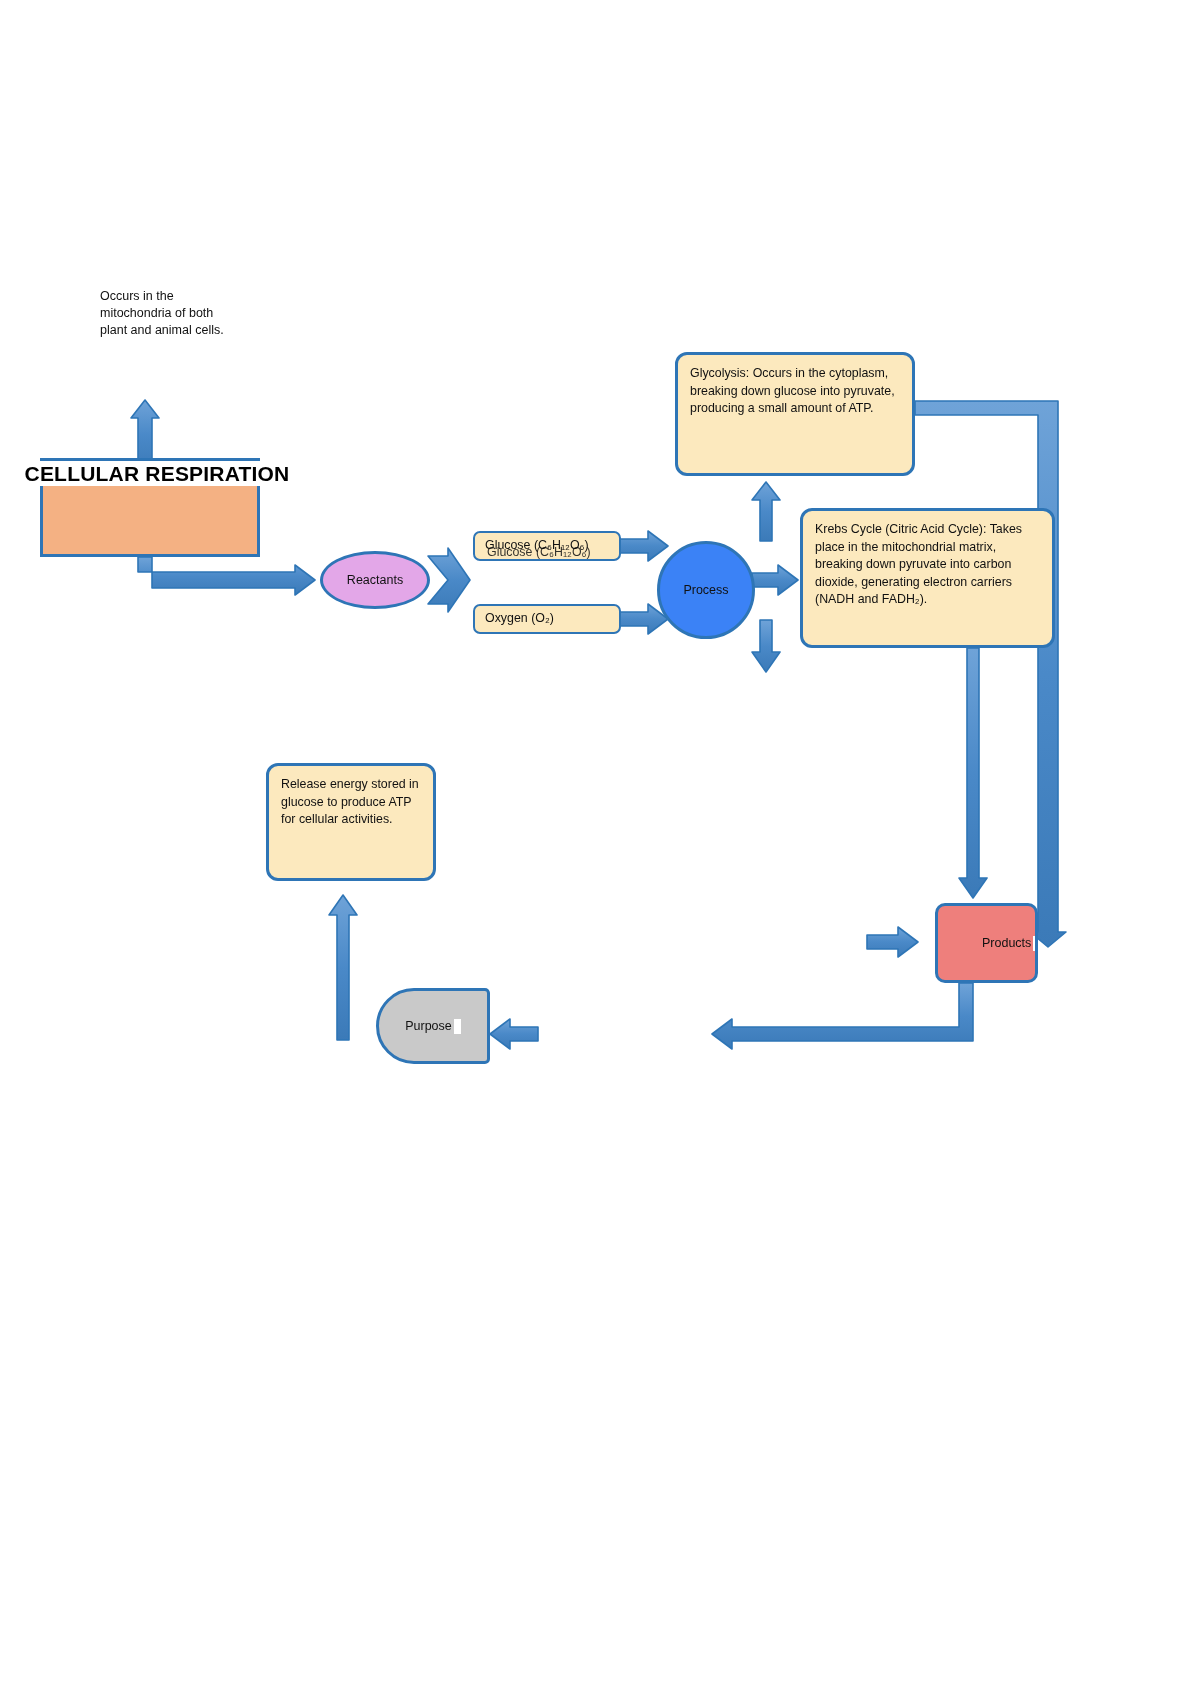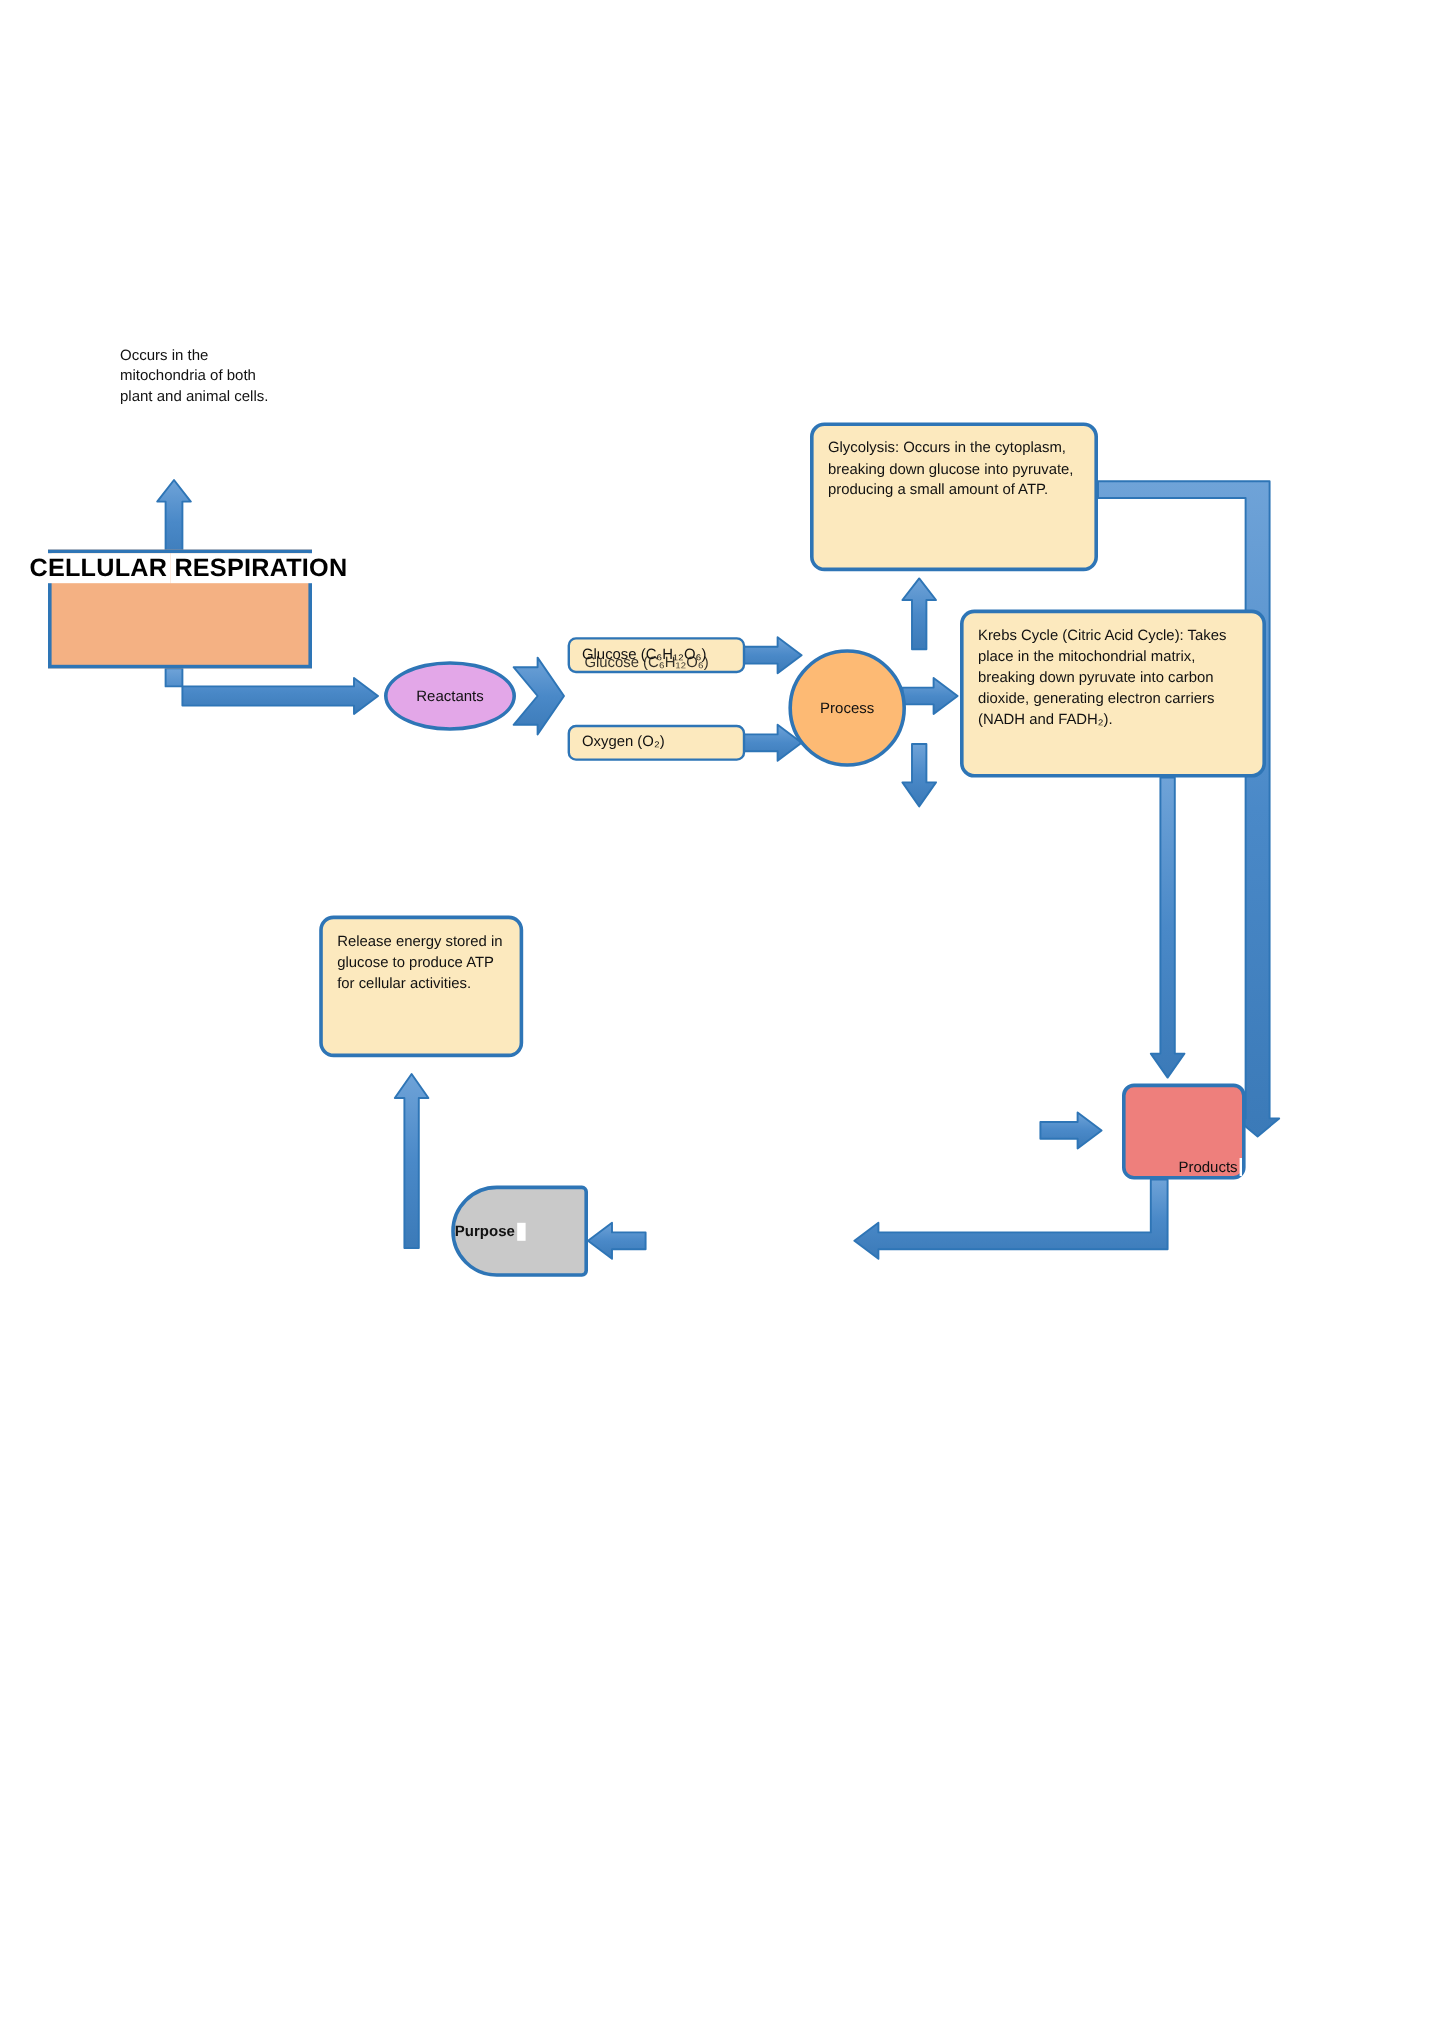--- a/index.html
+++ b/index.html
@@ -37,34 +37,34 @@
   .ybox.small{border-radius:7px;border-width:2px;padding:6px 10px;
     display:flex;align-items:center;}
 
   
   .ellipse{
     border:3px solid #2E75B6;border-radius:50%;
     display:flex;align-items:center;justify-content:center;
     font-size:12.5px;color:#111;text-align:center;
   }
   .ellipse.reactants{background:#E3A7E8;}
-  .ellipse.process{background:#fdba74;}
+  .ellipse.process{background:#3b82f6;}
 
   
   .products{
     background:#EE7F7C;border:3px solid #2E75B6;border-radius:10px;
-    display:flex;align-items:flex-end;justify-content:center;
+    display:flex;align-items:center;justify-content:center;
     font-size:12.5px;color:#111;padding-left:44px;
   }
   
   .purpose{
     background:#C9C9C9;border:3px solid #2E75B6;
     border-radius:60px 8px 8px 60px;
-    display:flex;align-items:center;
-    font-size:12.5px;color:#111;font-weight:bold;
+    display:flex;align-items:center;justify-content:center;
+    font-size:12.5px;color:#111;
   }
   .caret{
     display:inline-block;width:7px;height:15px;background:#ffffff;
     margin-left:2px;vertical-align:middle;
   }
   svg{position:absolute;left:0;top:0;pointer-events:none;}
 </style>
 </head>
 <body>
 

